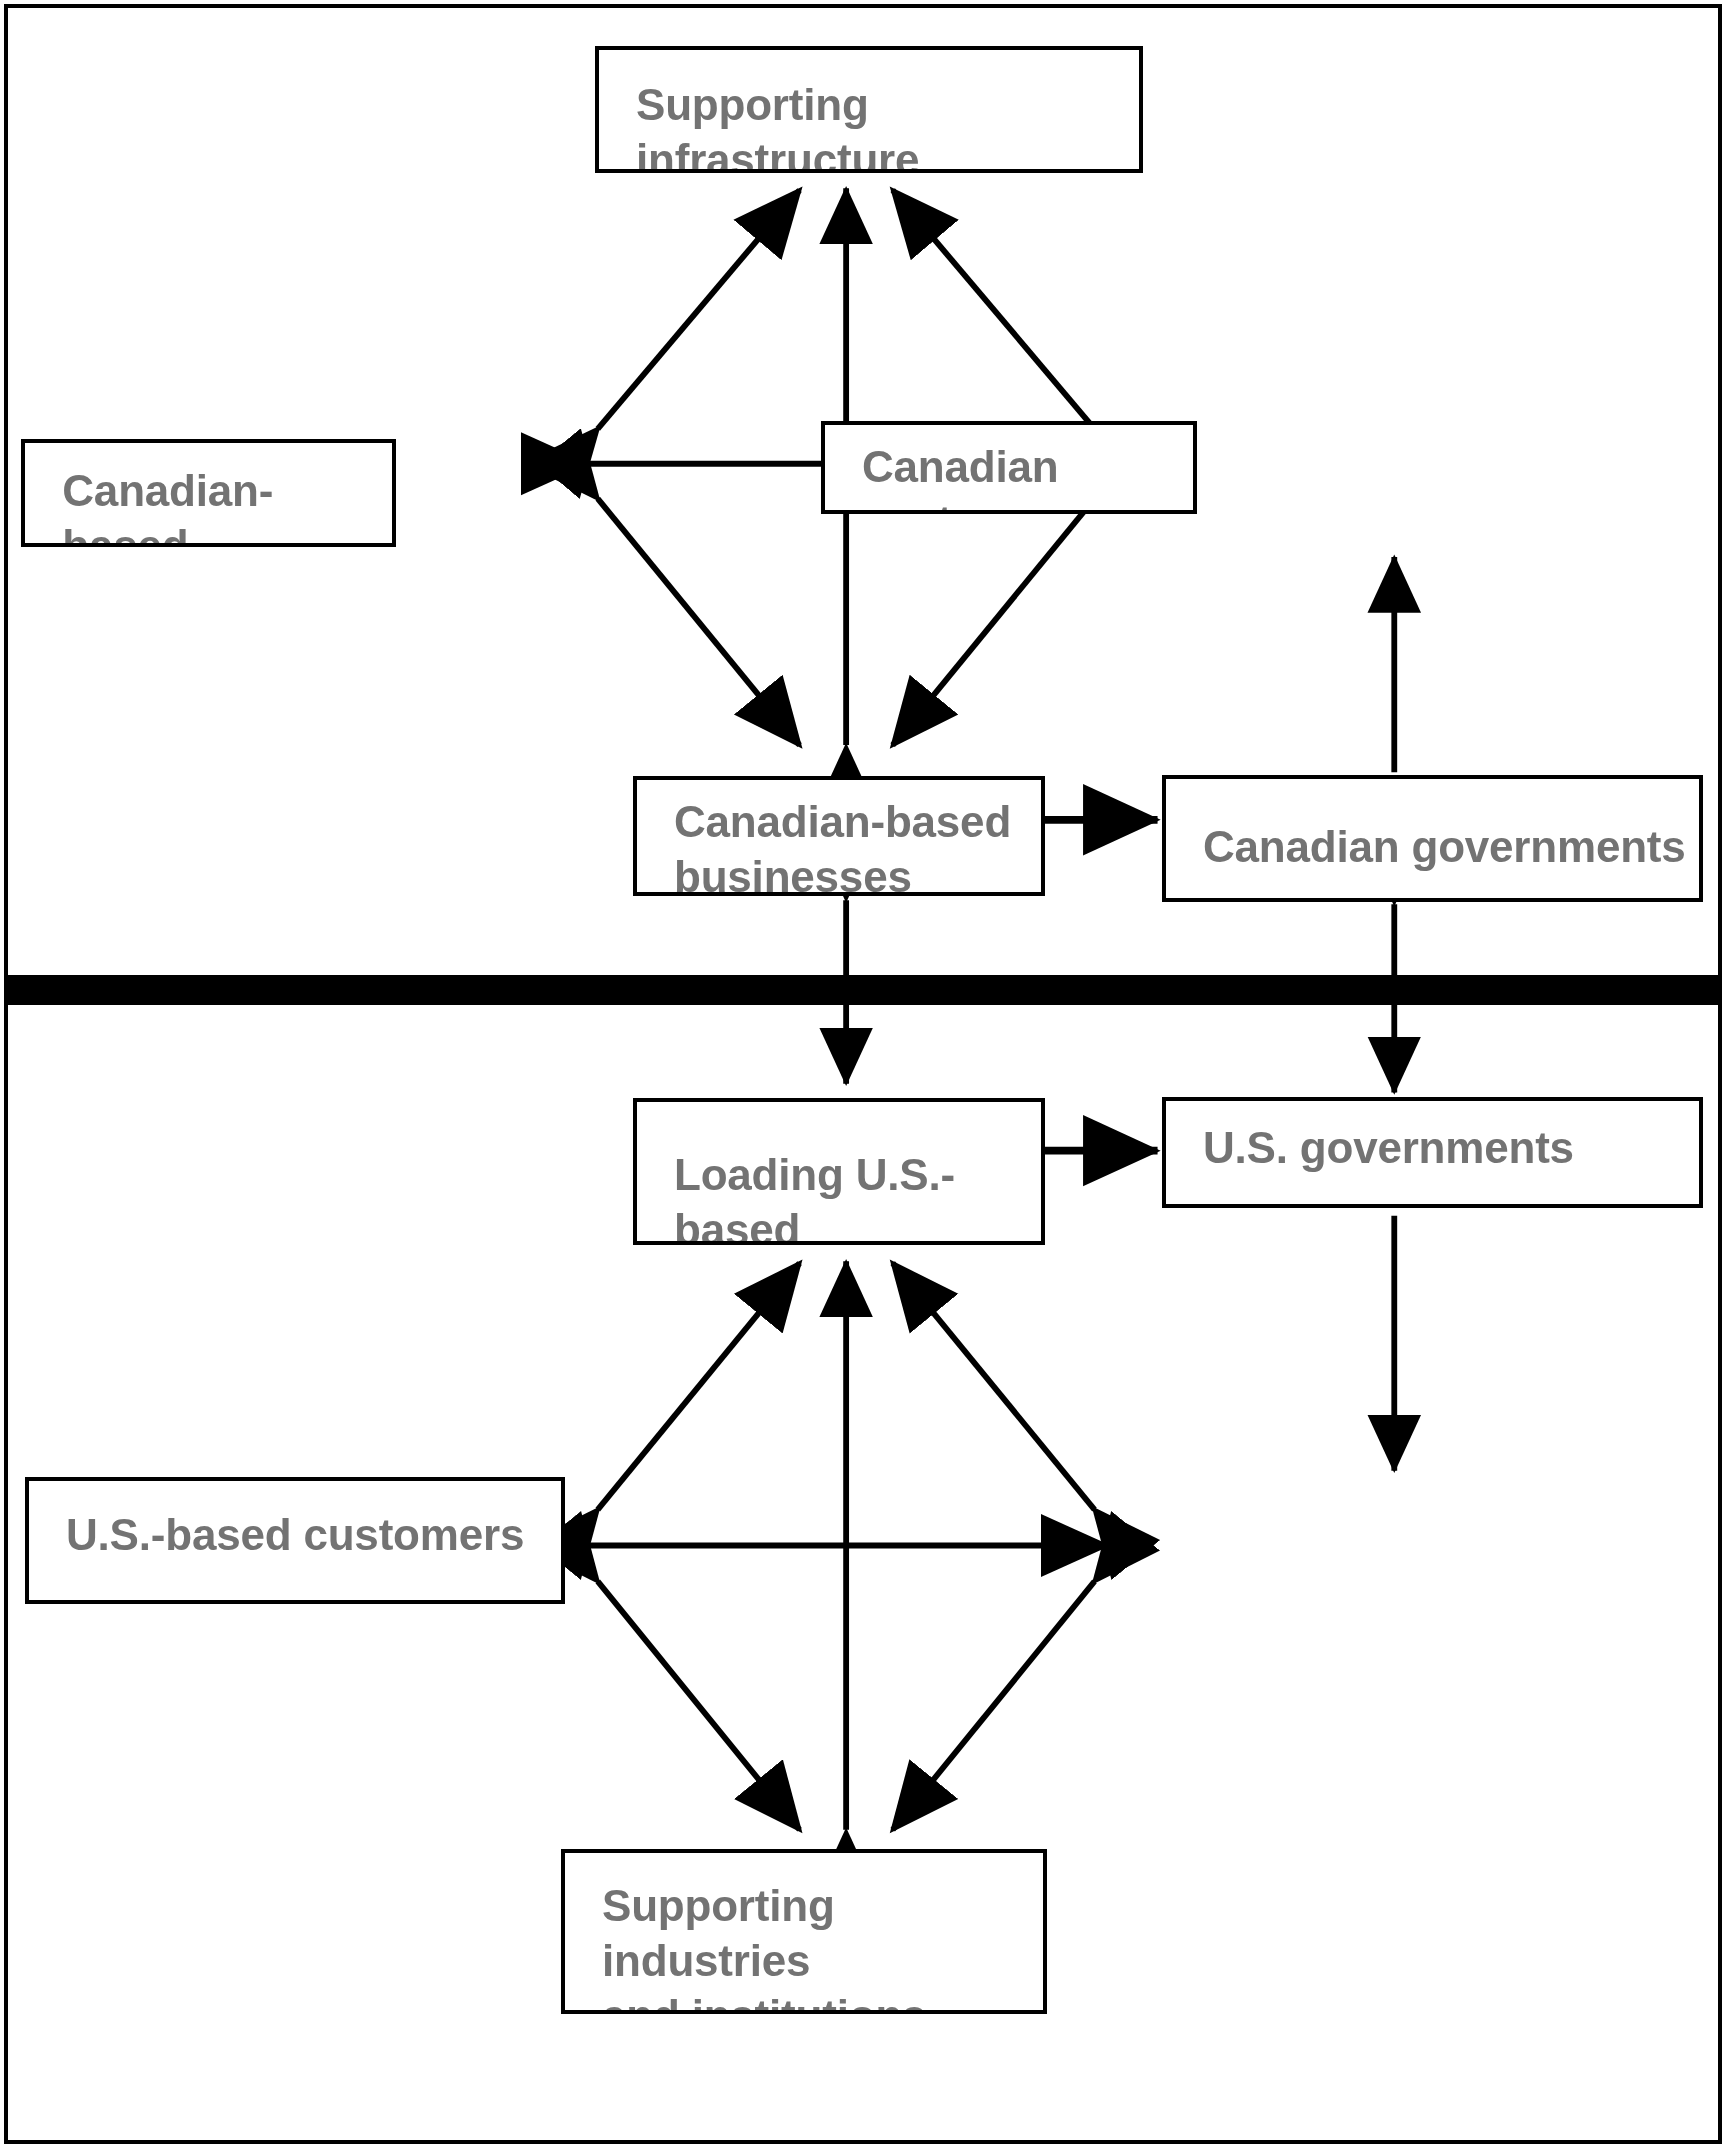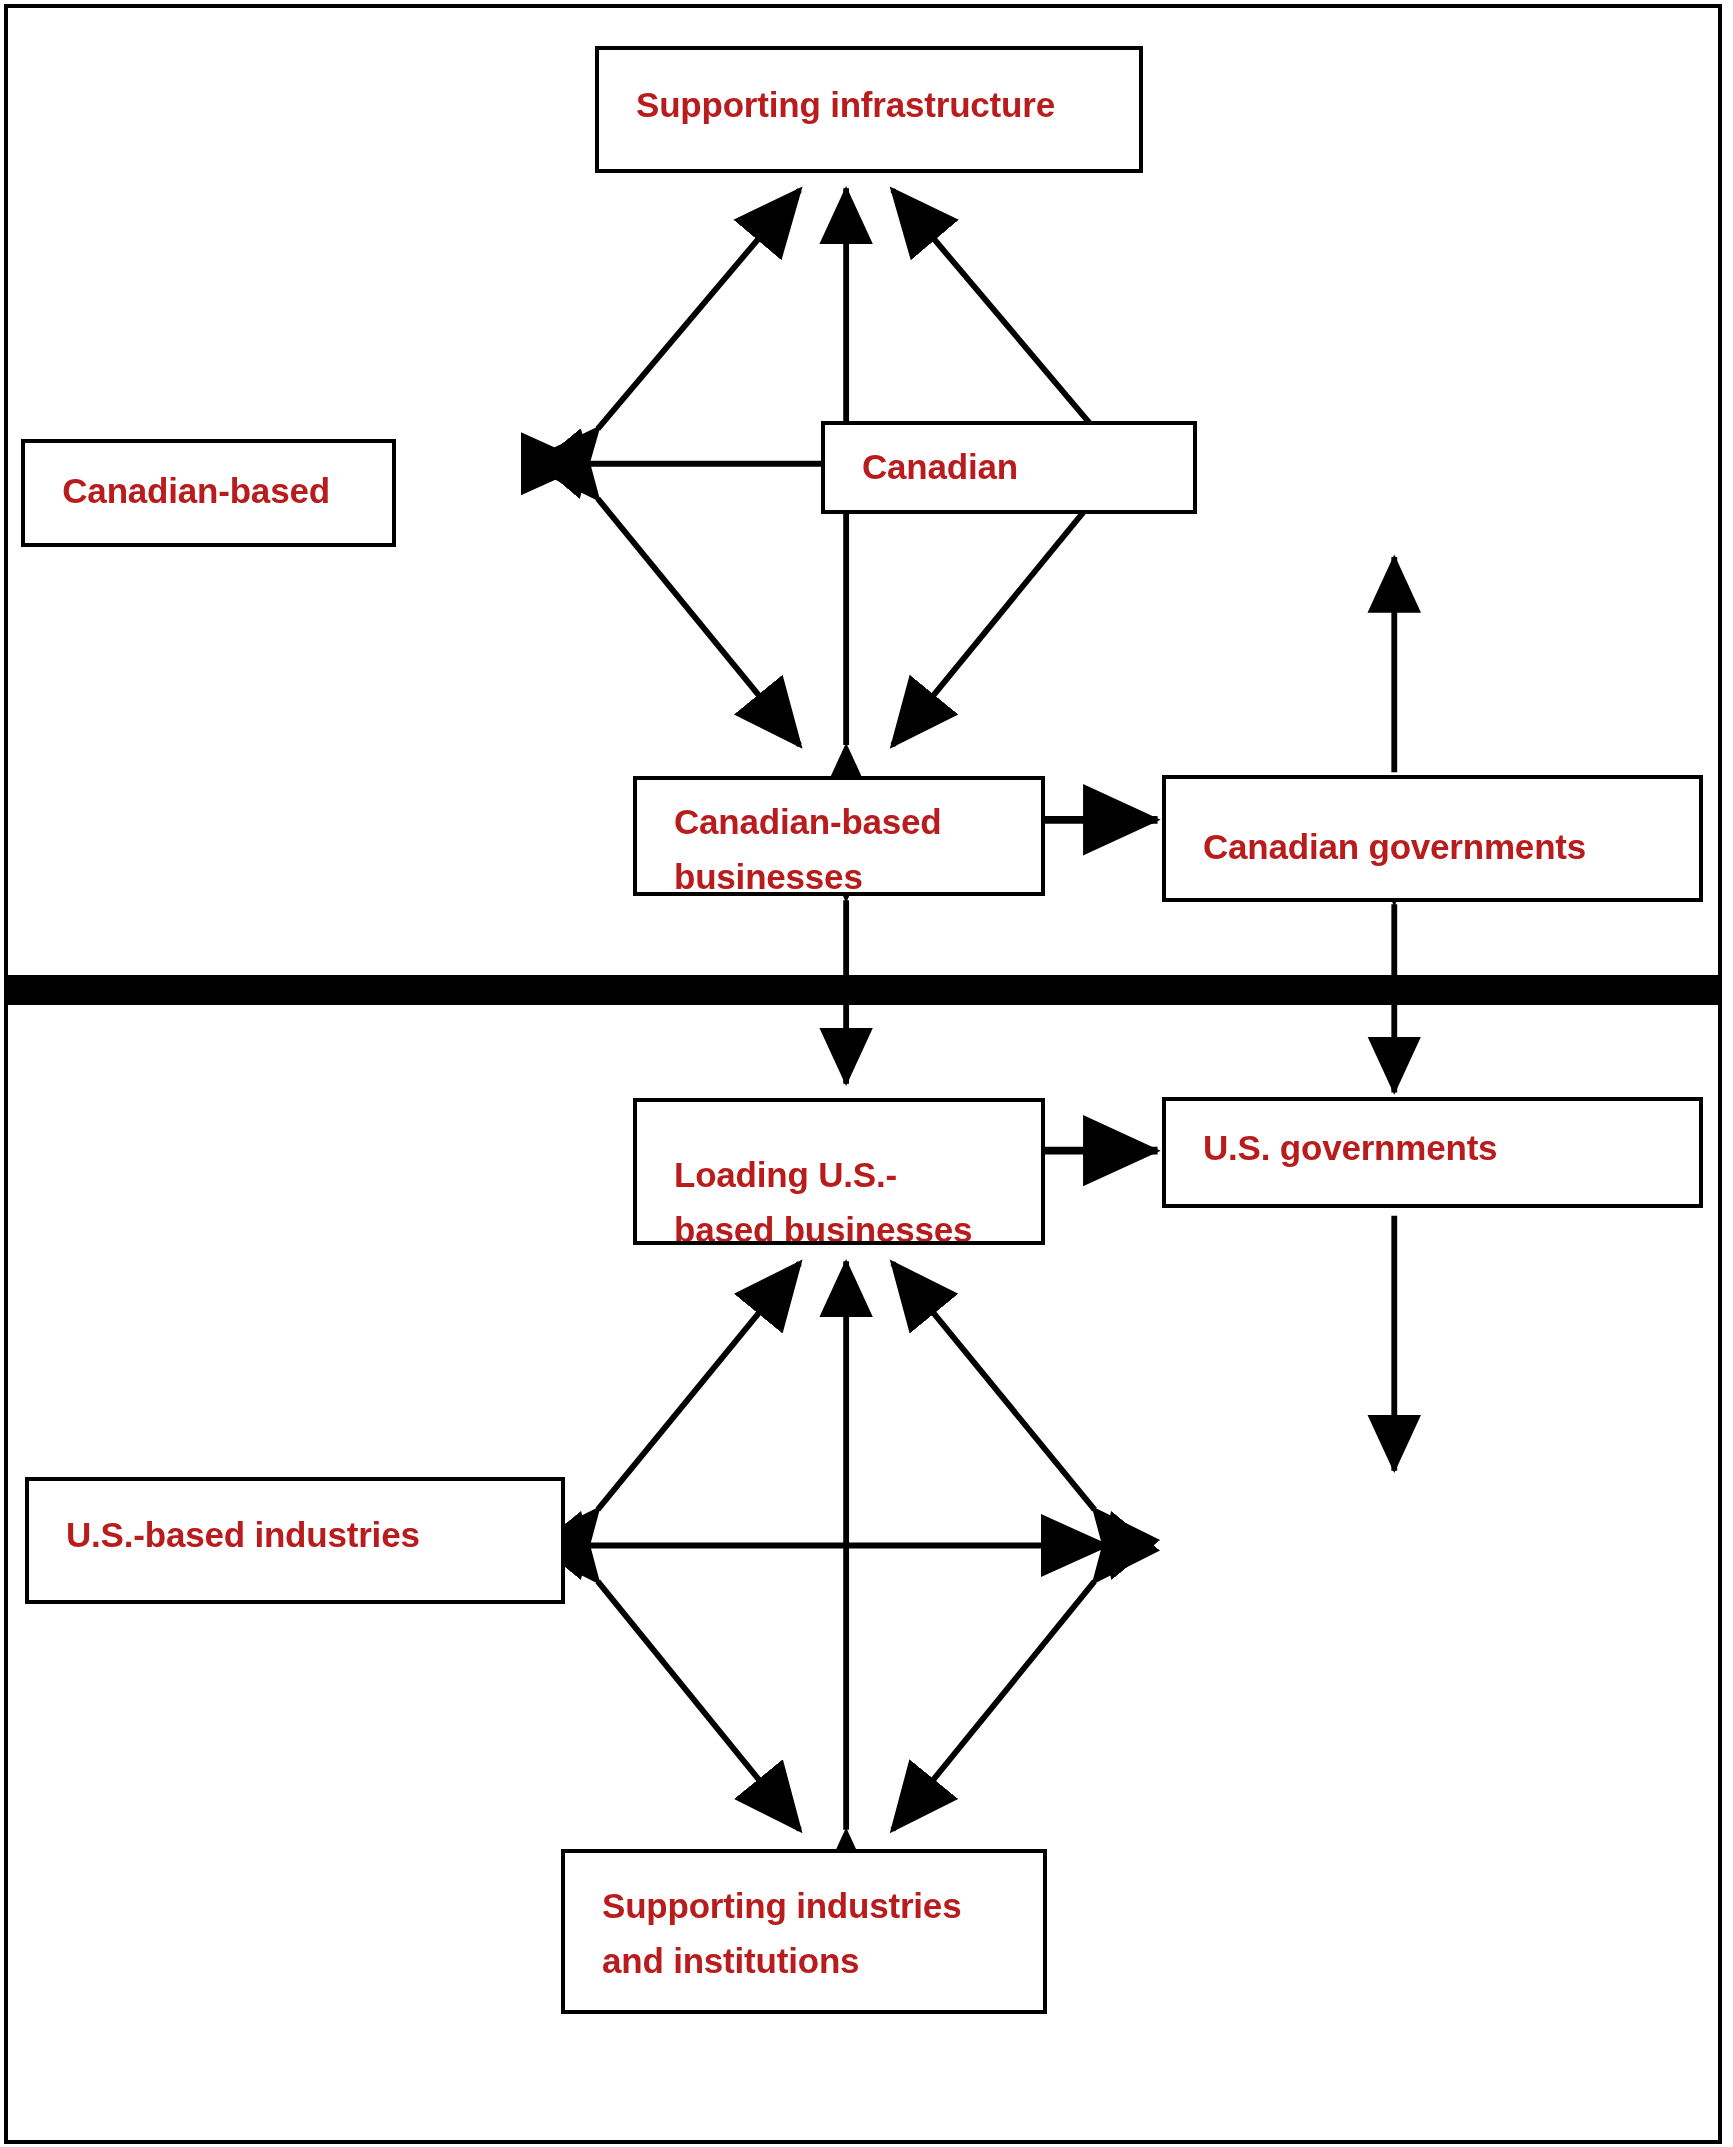--- a/index.html
+++ b/index.html
@@ -31,23 +31,23 @@
     border: 4.9px solid #000000;
     background: #ffffff;
     box-sizing: border-box;
     overflow: hidden;
     z-index: 5;
   }
   .node-label {
     position: absolute;
     left: 37px;
     font-weight: bold;
-    font-size: 35px;
+    font-size: 44px;
     line-height: 55px;
-    color: #b91c1c;
+    color: #737373;
     white-space: pre-line;
     letter-spacing: -0.2px;
   }
   svg#arrows {
     position: absolute;
     left: 0;
     top: 0;
     width: 1733px;
     height: 2147px;
     z-index: 2;
@@ -179,21 +179,21 @@
   <div class="node-box" style="left:633px; top:1098px; width:412px; height:147px;">
     <div class="node-label" style="top:16.5px;margin-top:28px;">Loading U.S.-
 based businesses</div>
   </div>
 
   <div class="node-box" style="left:1162px; top:1097px; width:541px; height:111px;padding-left:38px;">
     <div class="node-label" style="top:19.4px;">U.S. governments</div>
   </div>
 
   <div class="node-box" style="left:25px; top:1477px; width:540px; height:127px;">
-    <div class="node-label" style="top:26px;">U.S.-based industries</div>
+    <div class="node-label" style="top:26px;">U.S.-based customers</div>
   </div>
 
 
   <div class="node-box" style="left:561px; top:1849px; width:486px; height:165px;">
     <div class="node-label" style="top:25px;">Supporting industries
 and institutions</div>
   </div>
 
 </div>
 

